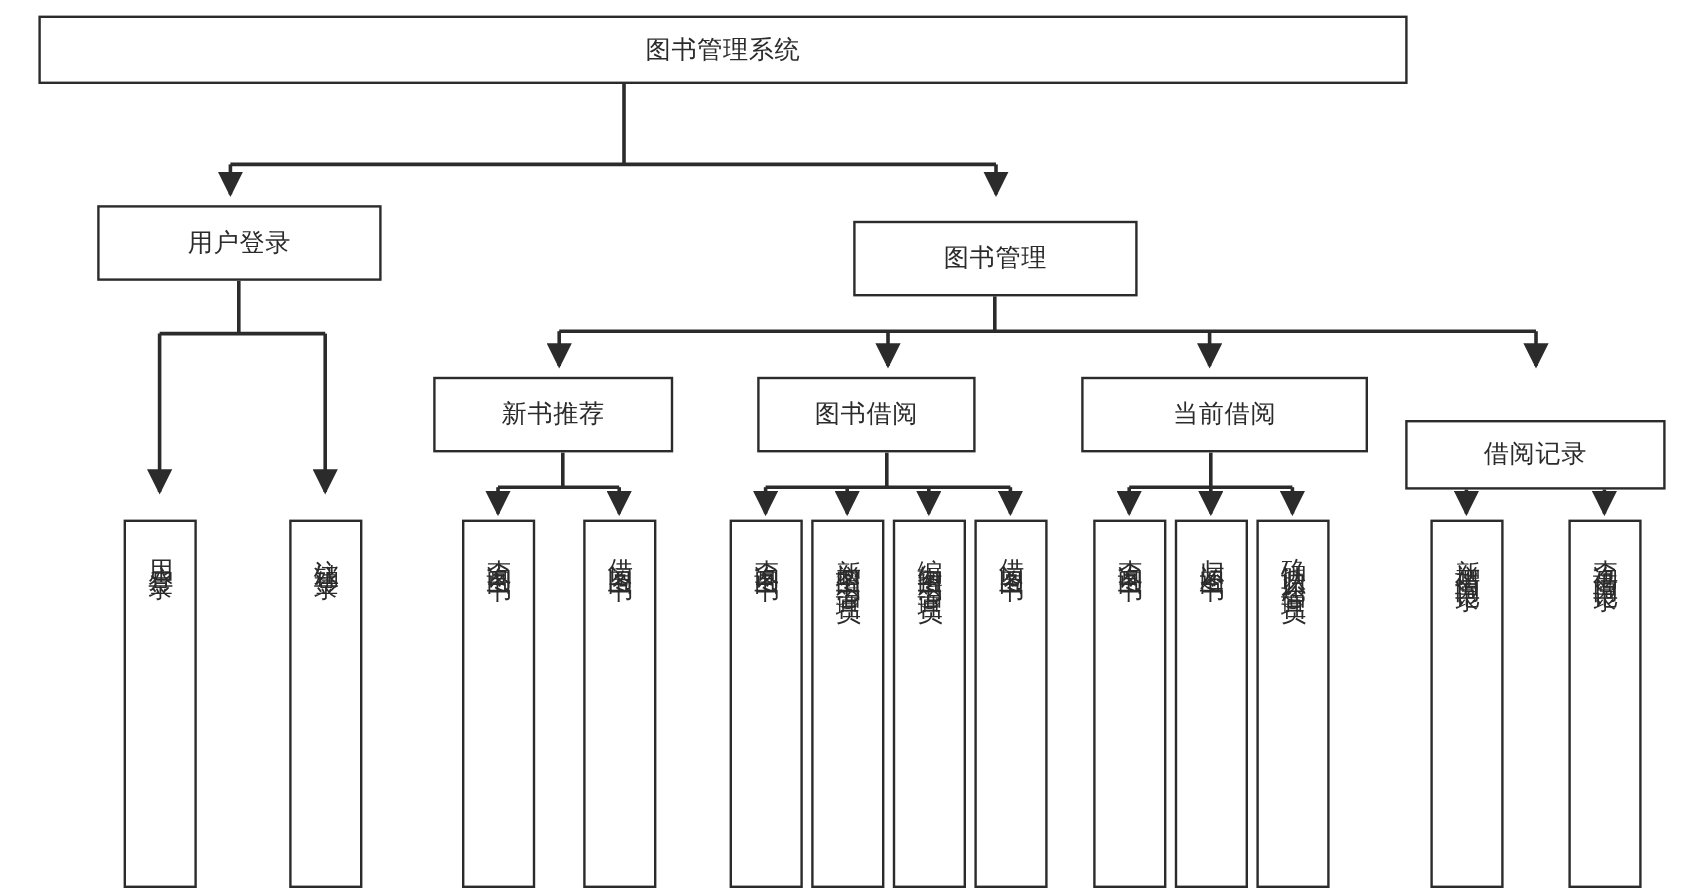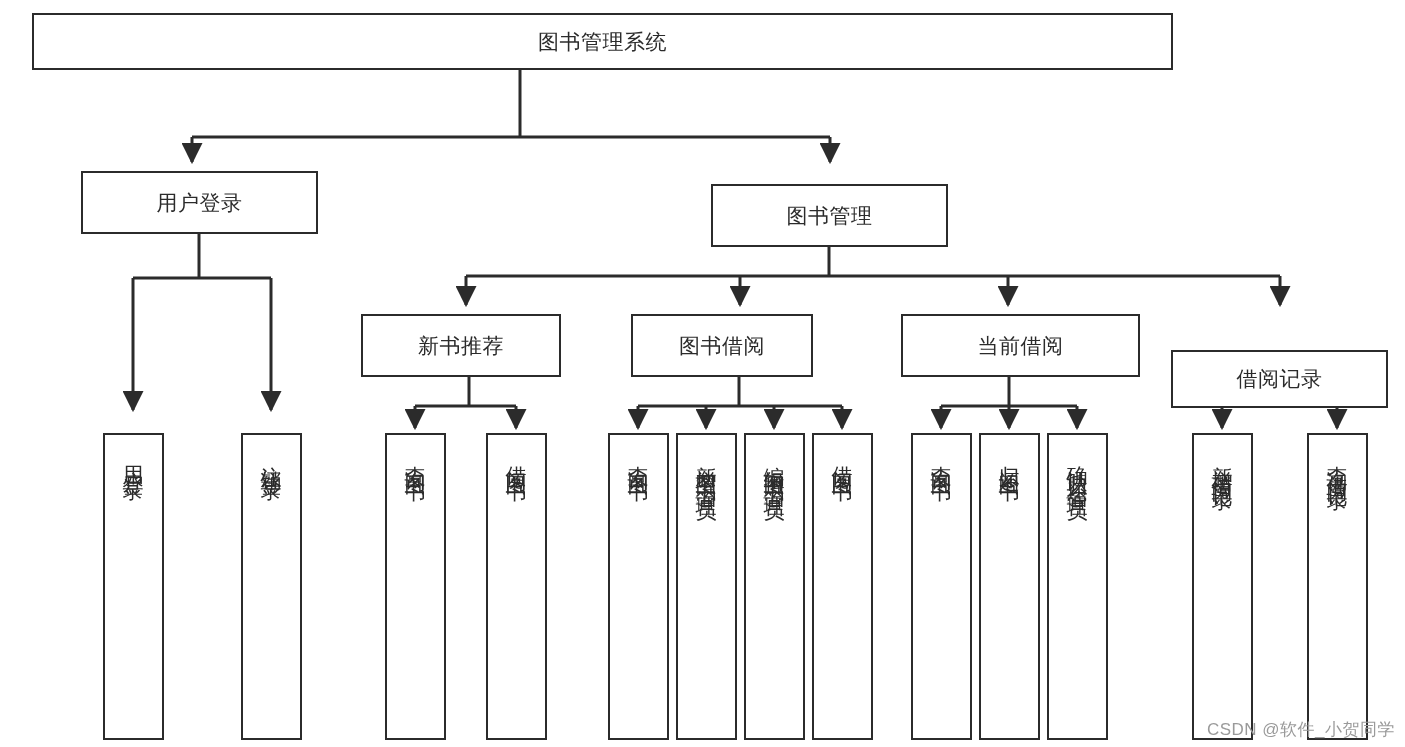--- a/index.html
+++ b/index.html
@@ -182,15 +182,14 @@
     <span class="label">确认归还（管理员）</span>
   </div>
 
   <div class="node vertical" style="left:1192px; top:433px; width:61px; height:307px;">
     <span class="label">新增借阅记录</span>
   </div>
   <div class="node vertical" style="left:1307px; top:433px; width:61px; height:307px;">
     <span class="label">查询借阅记录</span>
   </div>
 
-  <div class="watermark">CSDN @软件_小贺同学</div>
 
 </div>
 
 </body></html>

